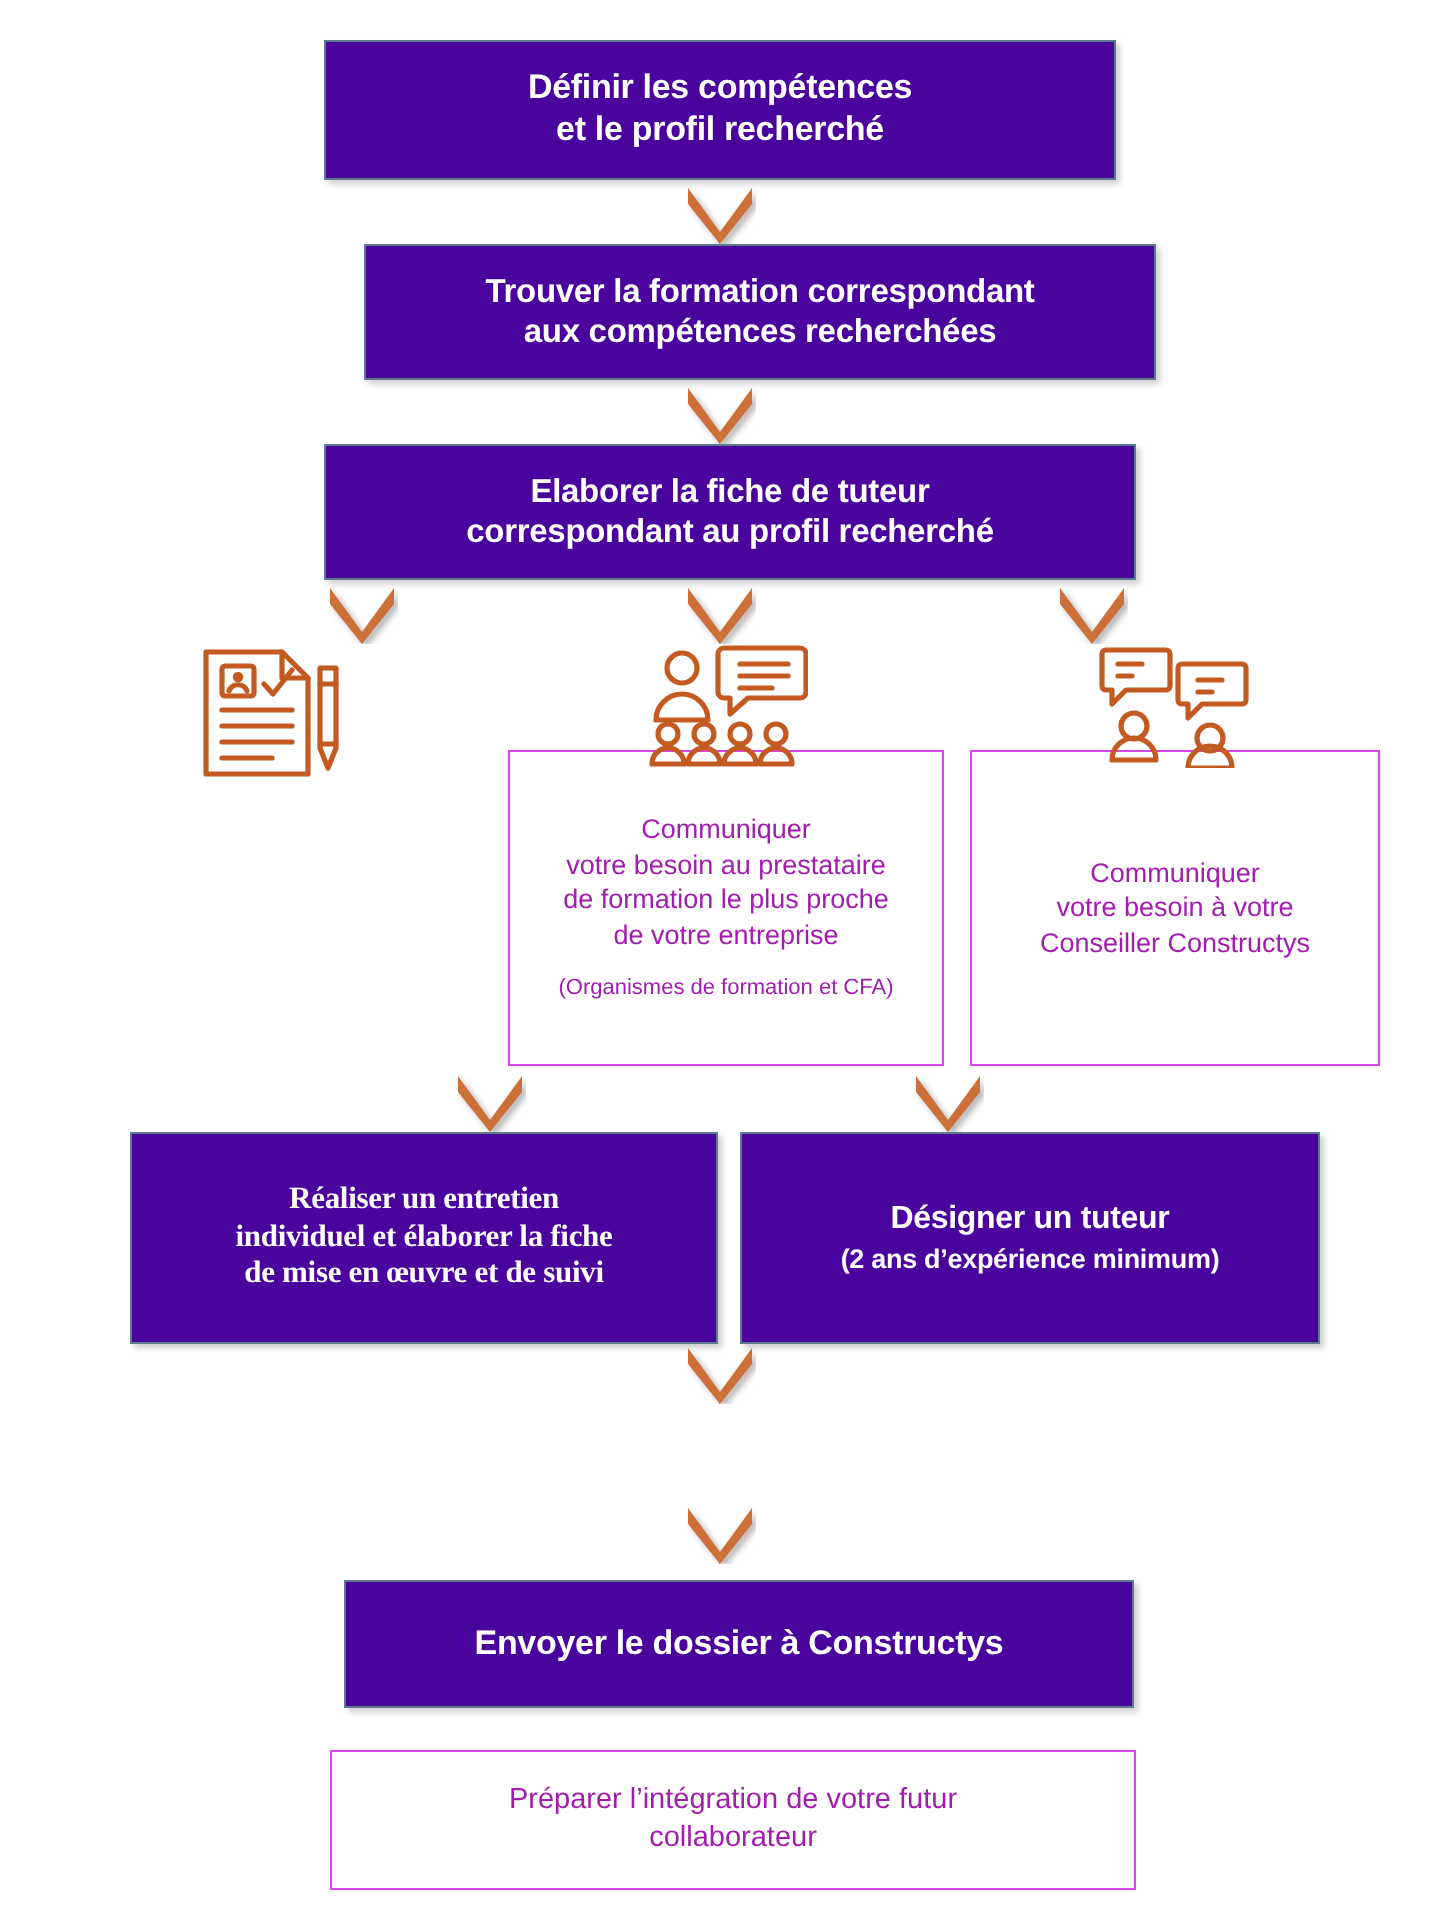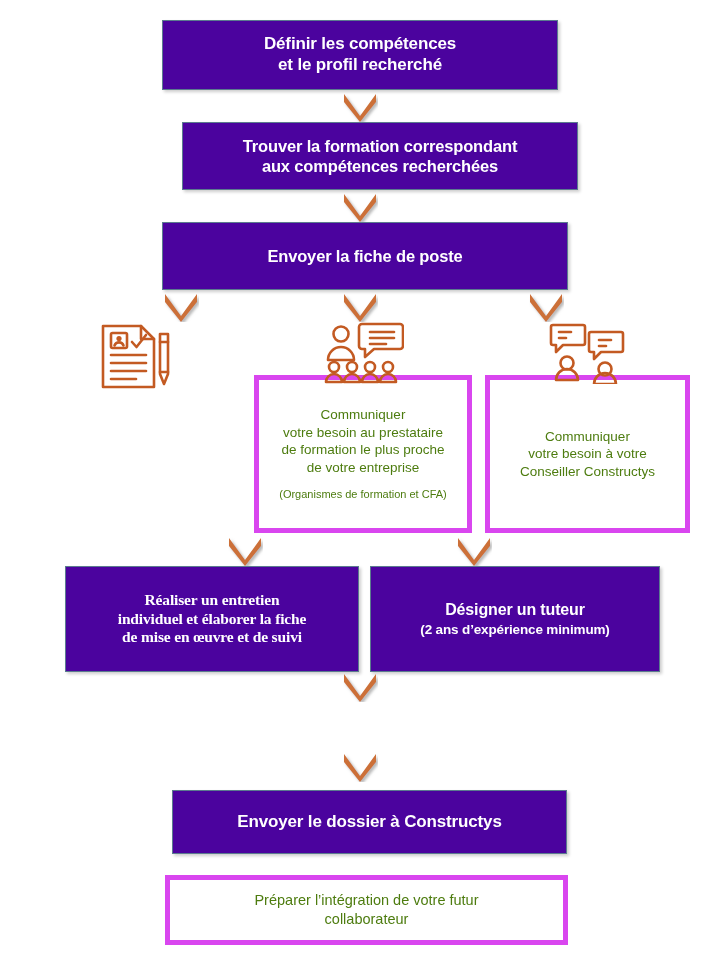--- a/index.html
+++ b/index.html
@@ -30,22 +30,22 @@
     justify-content: center;
     text-align: center;
     box-sizing: border-box;
     line-height: 1.22;
     letter-spacing: -0.15px;
     box-shadow: 2px 2px 3px rgba(0,0,0,0.20);
   }
   .white-box {
     position: absolute;
     background: #ffffff;
-    border: 5px solid #d946ef;
-    color: #4d7c0f;
+    border: 1px solid #d946ef;
+    color: #a21caf;
     display: flex;
     align-items: center;
     justify-content: center;
     text-align: center;
     box-sizing: border-box;
     line-height: 1.30;
   }
   .white-box .inner {
     width: 100%;
     padding: 0 6px;
@@ -105,21 +105,22 @@
       <span class="nowrap">aux compétences recherchées</span>
     </div>
   </div>
 
   <svg class="chevron" style="left:342px; top:192px;" viewBox="0 0 36 30">
     <use href="#chev" filter="url(#shdw)"></use>
   </svg>
 
   <div class="purple-box" style="left:162px; top:222px; width:406px; height:68px; font-size:16.5px;">
     <div>
-      <span class="nowrap">Envoyer la fiche de poste</span><br>
+      <span class="nowrap">Elaborer la fiche de tuteur</span><br>
+      <span class="nowrap">correspondant au profil recherché</span>
     </div>
   </div>
 
   <svg class="chevron" style="left:163px; top:292px;" viewBox="0 0 36 30">
     <use href="#chev" filter="url(#shdw)"></use>
   </svg>
   <svg class="chevron" style="left:342px; top:292px;" viewBox="0 0 36 30">
     <use href="#chev" filter="url(#shdw)"></use>
   </svg>
   <svg class="chevron" style="left:528px; top:292px;" viewBox="0 0 36 30">

